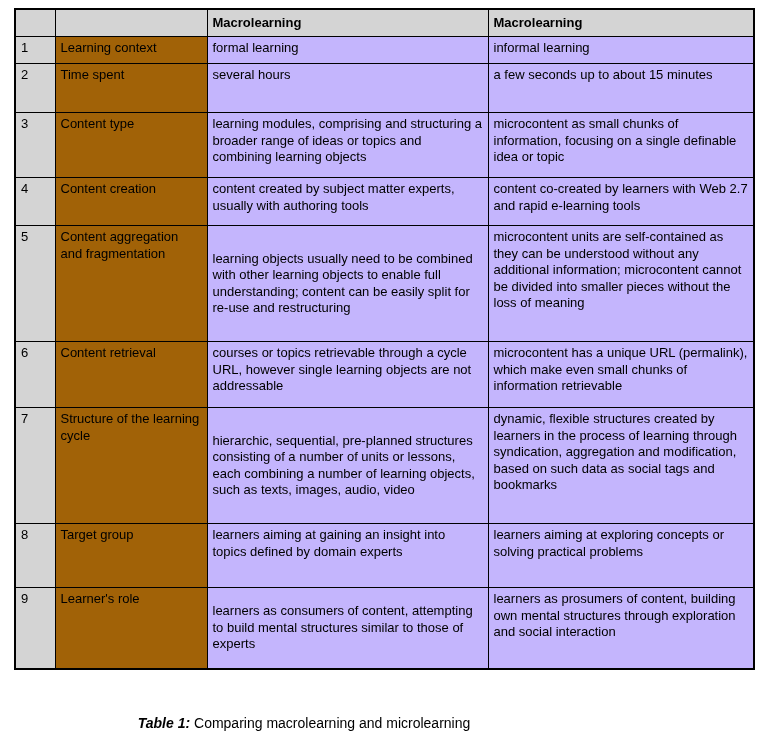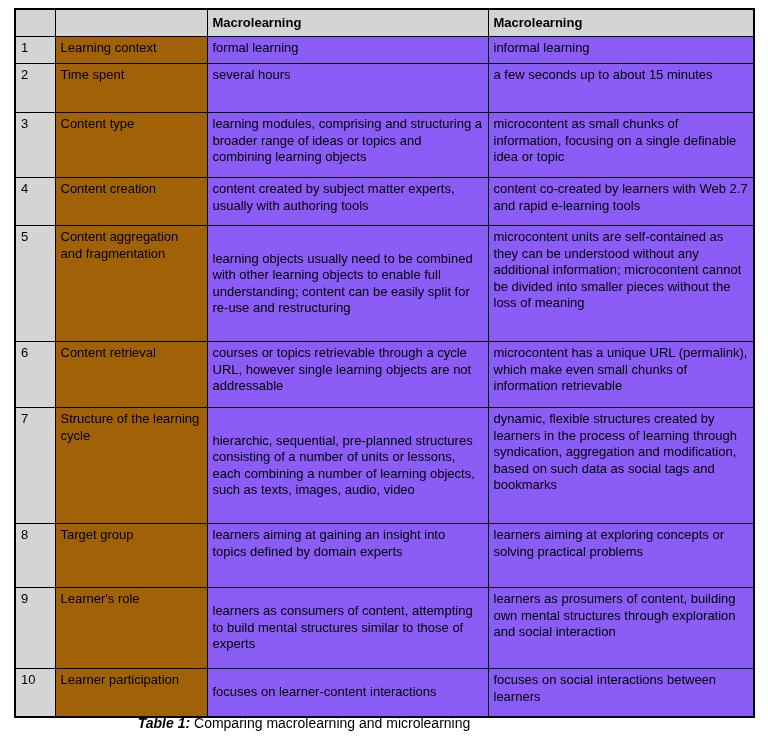--- a/index.html
+++ b/index.html
@@ -66,21 +66,21 @@
     padding-right: 2px;
   }
   
   td.label {
     background: #a16207;
     font-weight: bold;
     vertical-align: middle;
   }
   
   td.cell {
-    background: #8b5cf6;
+    background: #c4b5fd;
     vertical-align: top;
   }
   td.cell.mid {
     vertical-align: middle;
   }
   
   tr.r1 td { height: 20px; }
   tr.r2 td { height: 42px; }
   tr.r3 td { height: 58px; }
   tr.r4 td { height: 41px; }
@@ -187,26 +187,20 @@
           <td class="cell">learners aiming at exploring concepts or solving practical problems</td>
         </tr>
 
         <tr class="r9">
           <td class="num">9</td>
           <td class="label">Learner's role</td>
           <td class="cell mid">learners as consumers of content, attempting to build mental structures similar to those of experts</td>
           <td class="cell">learners as prosumers of content, building own mental structures through exploration and social interaction</td>
         </tr>
 
-        <tr class="r10">
-          <td class="num">10</td>
-          <td class="label">Learner participation</td>
-          <td class="cell mid">focuses on learner-content interactions</td>
-          <td class="cell">focuses on social interactions between learners</td>
-        </tr>
 
       </tbody>
     </table>
   </div>
 
   <div class="caption">
     <span class="cap-label">Table 1:</span><span class="cap-text"> Comparing macrolearning and microlearning</span>
   </div>
 
 </div>

